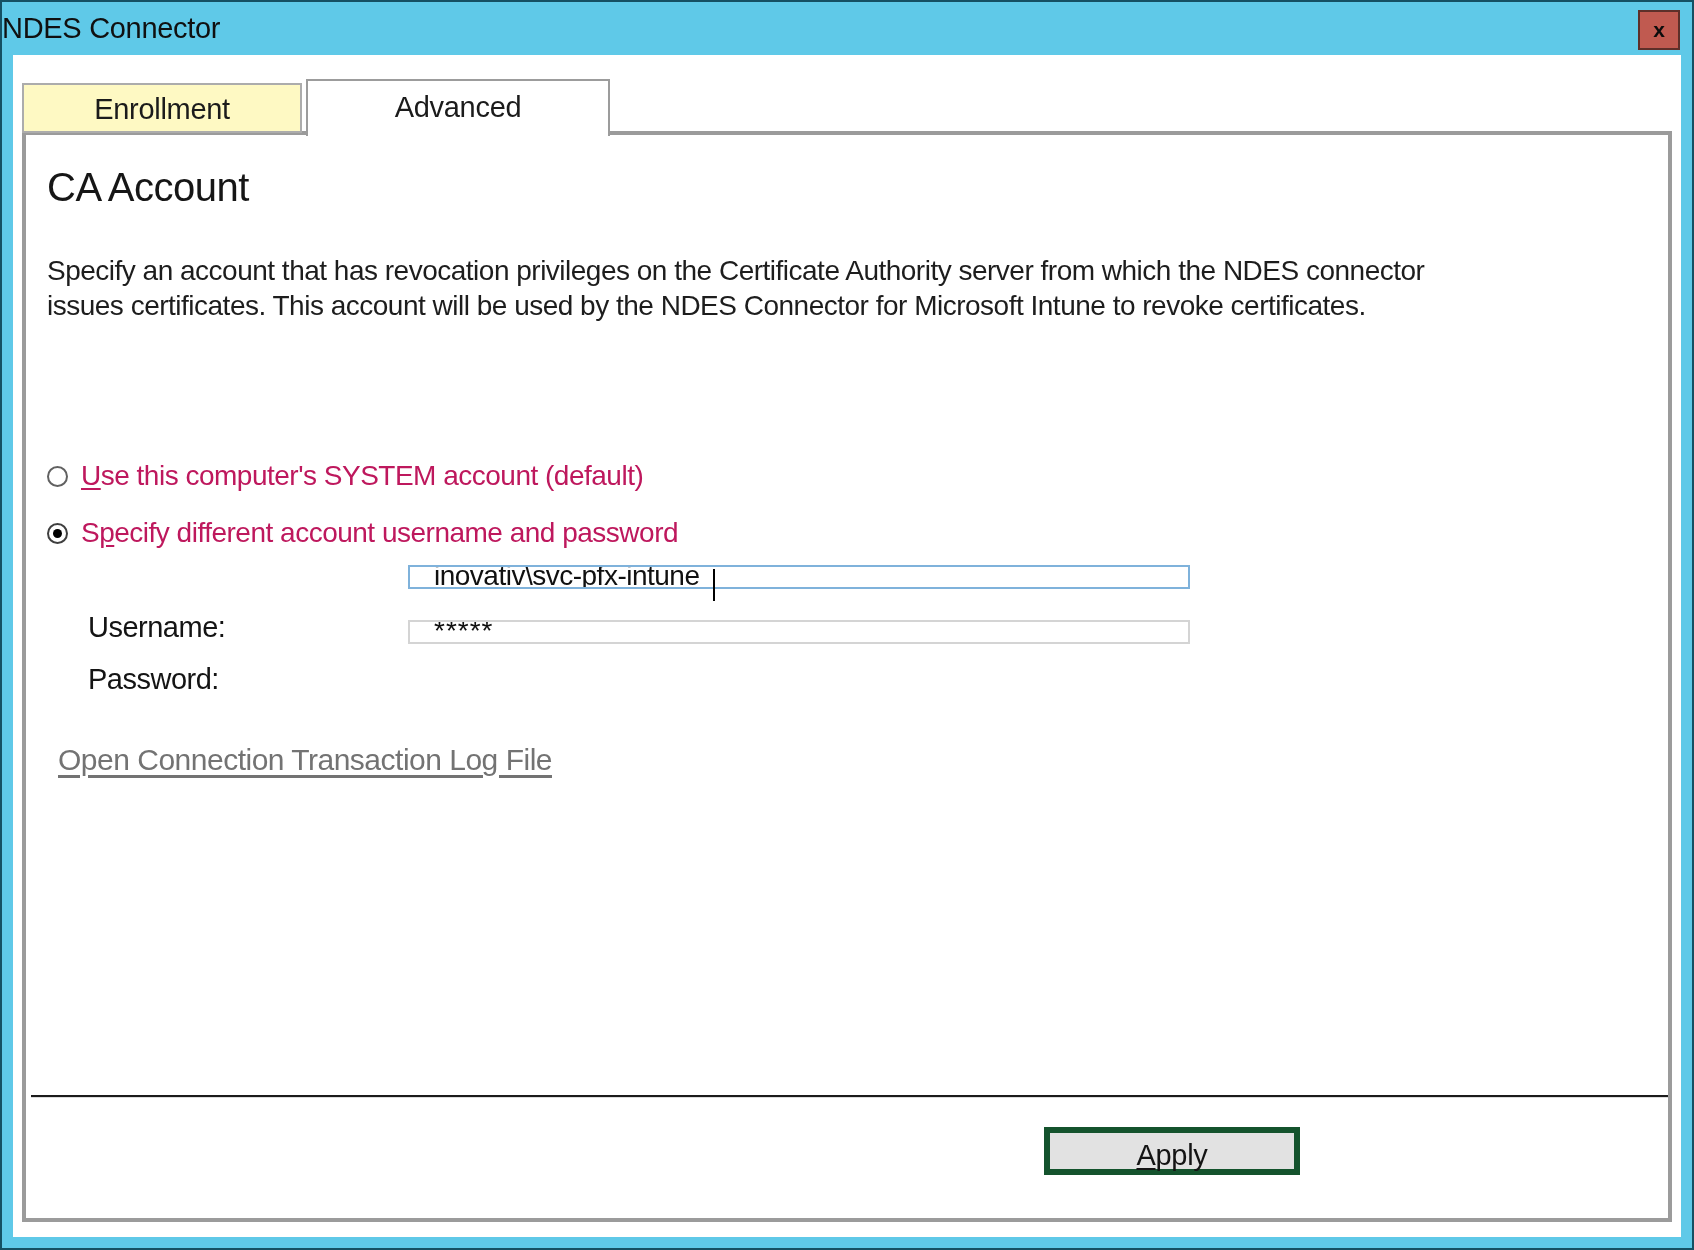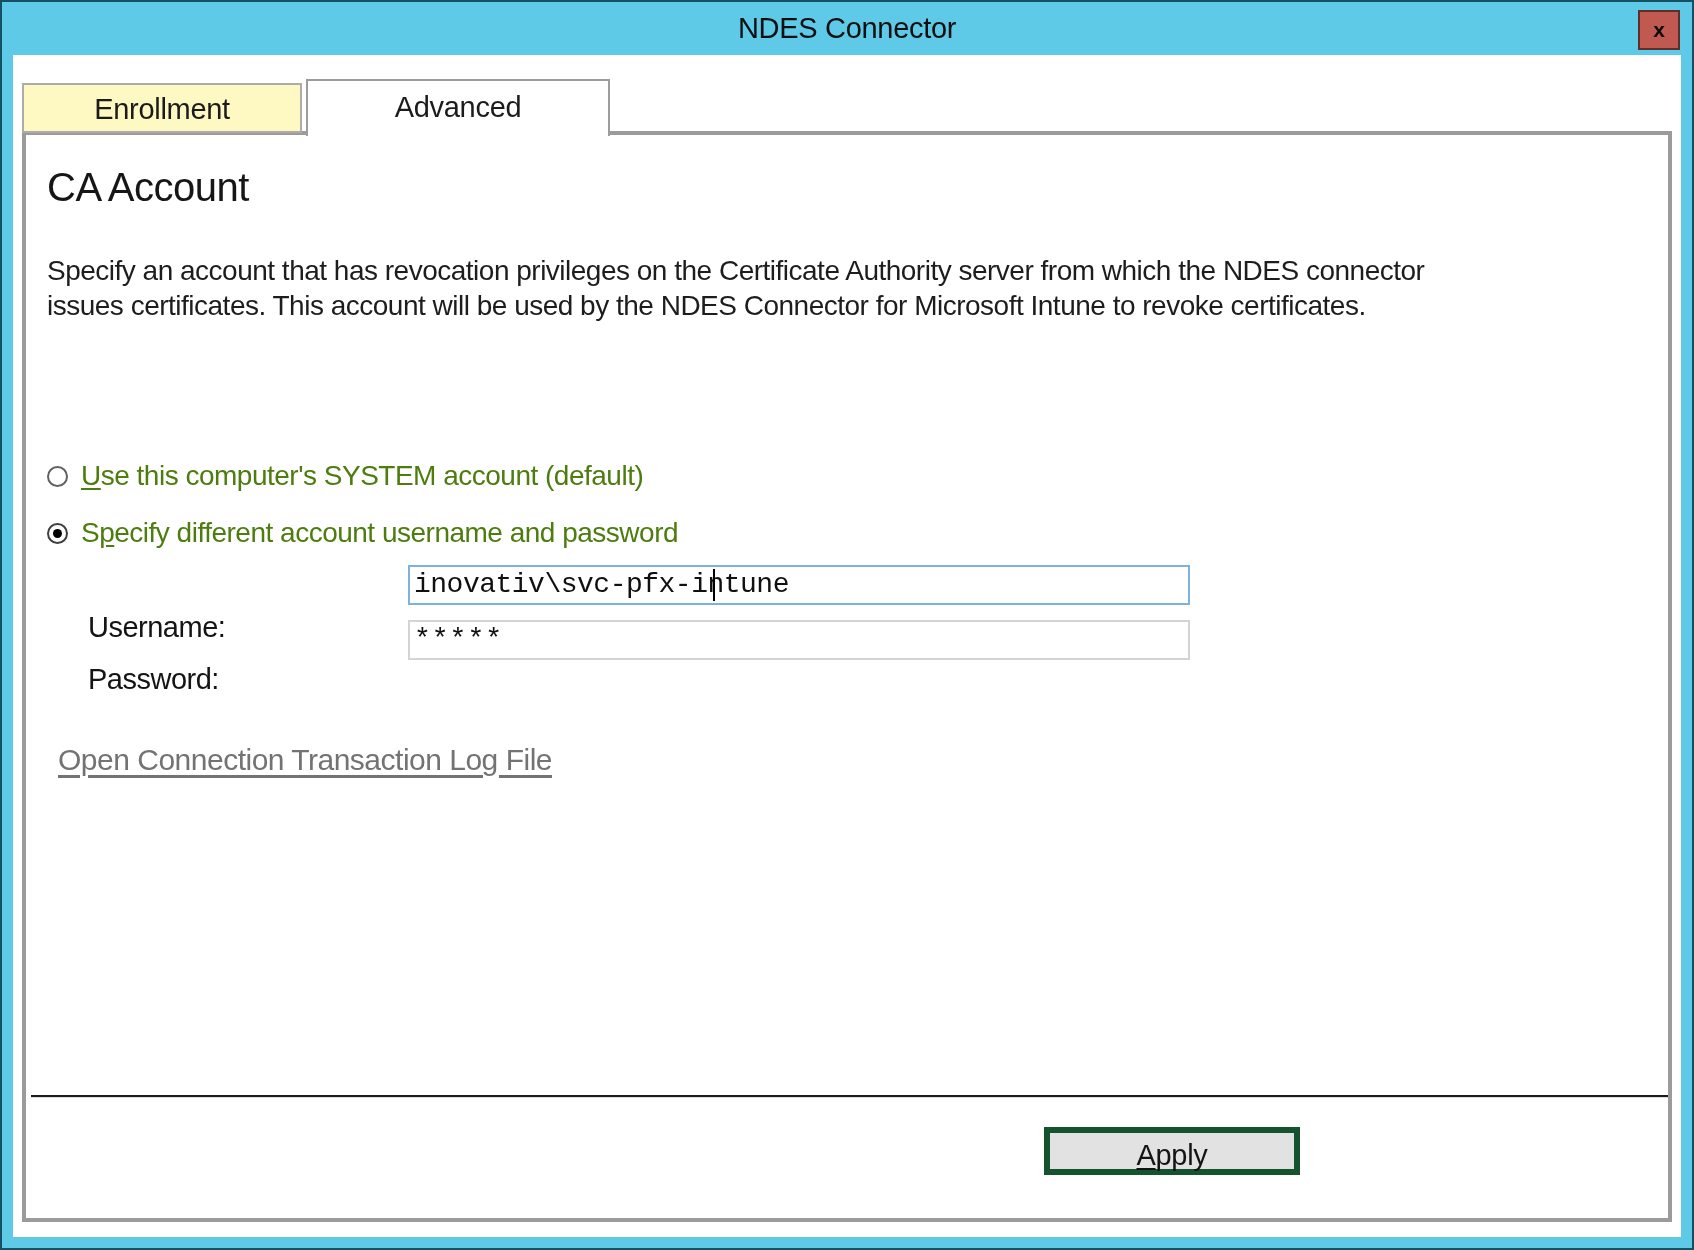--- a/index.html
+++ b/index.html
@@ -15,21 +15,20 @@
     height: 1250px;
     background: #5FC9E8;
     border: 2px solid #155063;
     overflow: hidden;
   }
   .titlebar {
     position: absolute;
     left: 0; top: 0; right: 0;
     height: 53px;
     background: #5FC9E8;
-    text-align: center;
     line-height: 53px;
     font-size: 29px;
     color: #101010;
     letter-spacing: -0.3px;
   }
   .close-btn {
     position: absolute;
     right: 12px; top: 8px;
     width: 42px; height: 40px;
     background: #C05A50;
@@ -120,45 +119,45 @@
     content: "";
     position: absolute;
     left: 4px; top: 4px;
     width: 9px; height: 9px;
     background: #000;
     border-radius: 50%;
   }
   .radio-label {
     font-size: 28px;
     letter-spacing: -0.5px;
-    color: #4d7c0f;
+    color: #be185d;
     white-space: nowrap;
   }
   .accel { text-decoration: underline; text-underline-offset: 3px; }
   .field-label {
     position: absolute;
     left: 75px;
     font-size: 29px;
     letter-spacing: -0.5px;
     color: #141414;
     z-index: 3;
     margin-top: 40px;
   }
   .field-label-username { top: 516px; }
   .field-label-password { top: 568px; }
   .text-input {
     position: absolute;
     left: 395px;
     width: 782px;
-    height: 40px;
-    font-family: Liberation Mono, monospace;
+    height: 24px;
+    font-family: Liberation Sans, sans-serif;
     font-size: 28px;
     letter-spacing: -0.5px;
     color: #101010;
-    padding: 0 6px 2px 4px;
+    padding: 0 6px 2px 24px;
     background: #ffffff;
     outline: none;
     z-index: 3;
   }
   .input-username { top: 510px; border: 2px solid #7FB2DB; }
   .input-password { top: 565px; border: 2px solid #D4D4D4; letter-spacing: 1px; }
   .caret {
     position: absolute;
     left: 700px; top: 514px;
     width: 2px; height: 32px;

